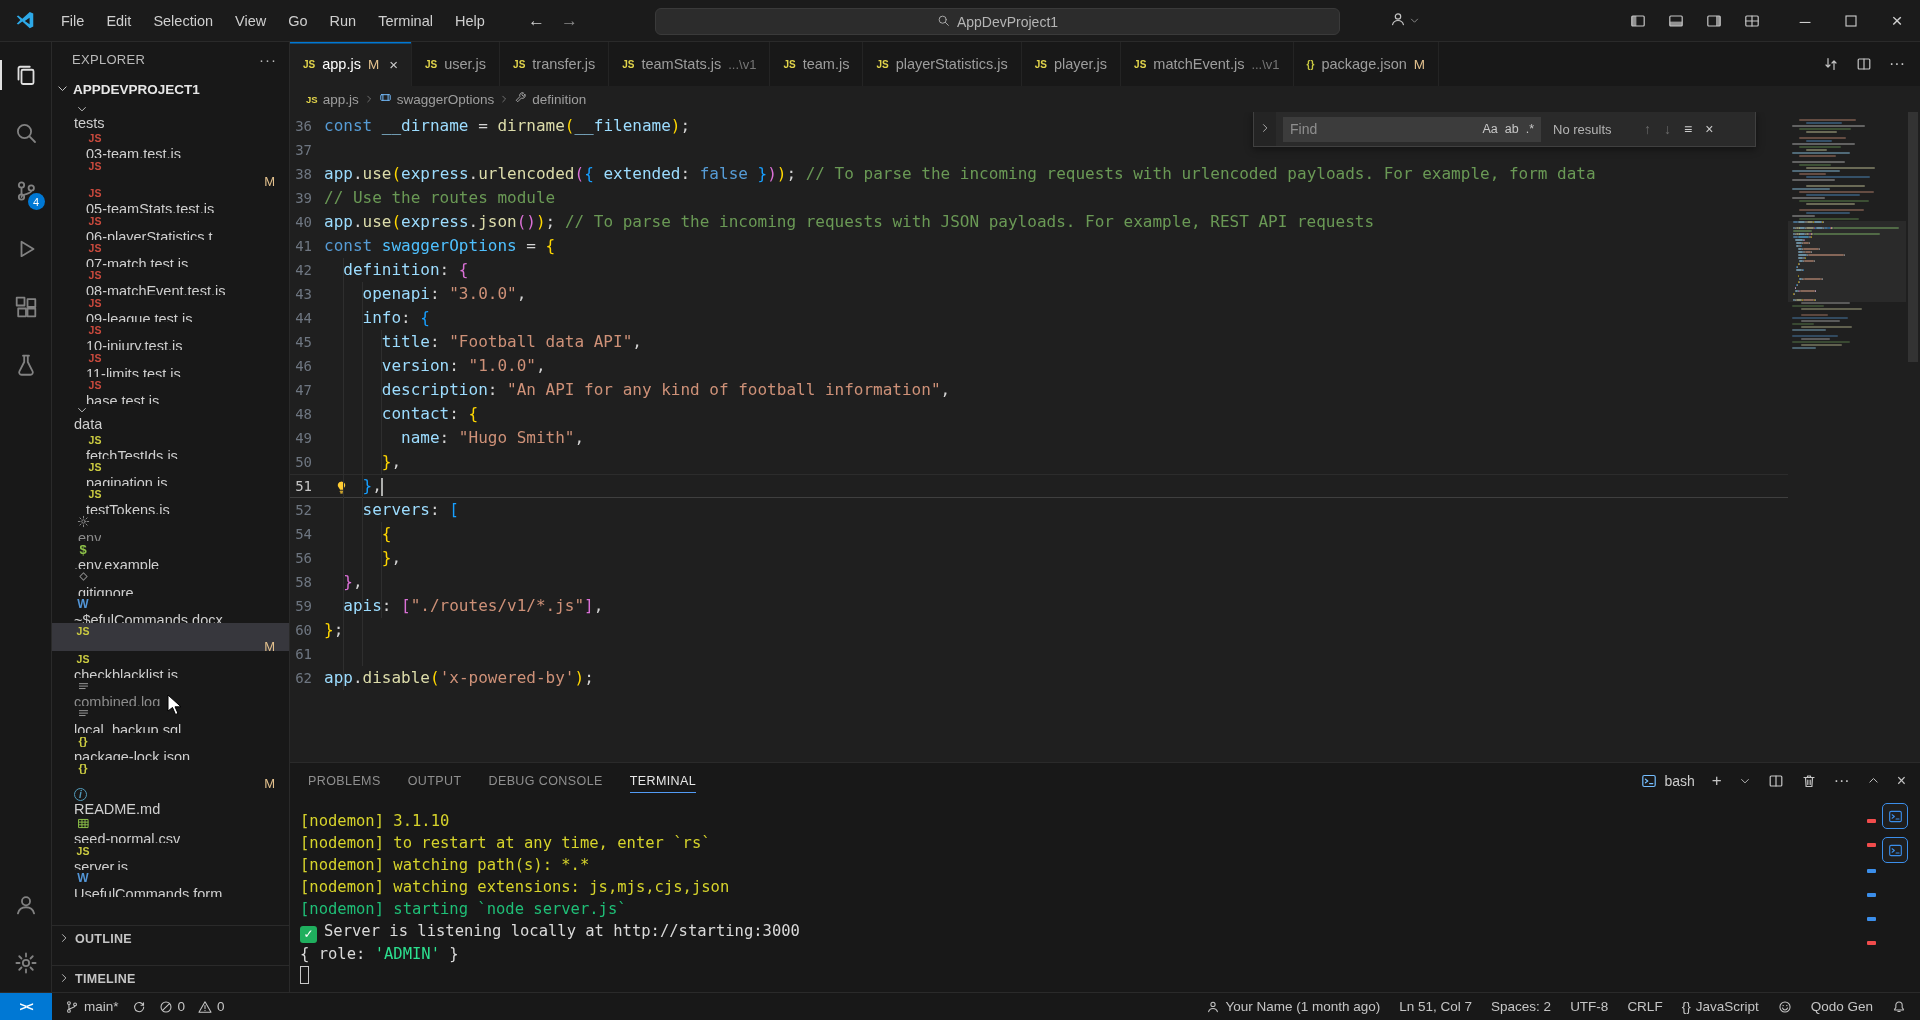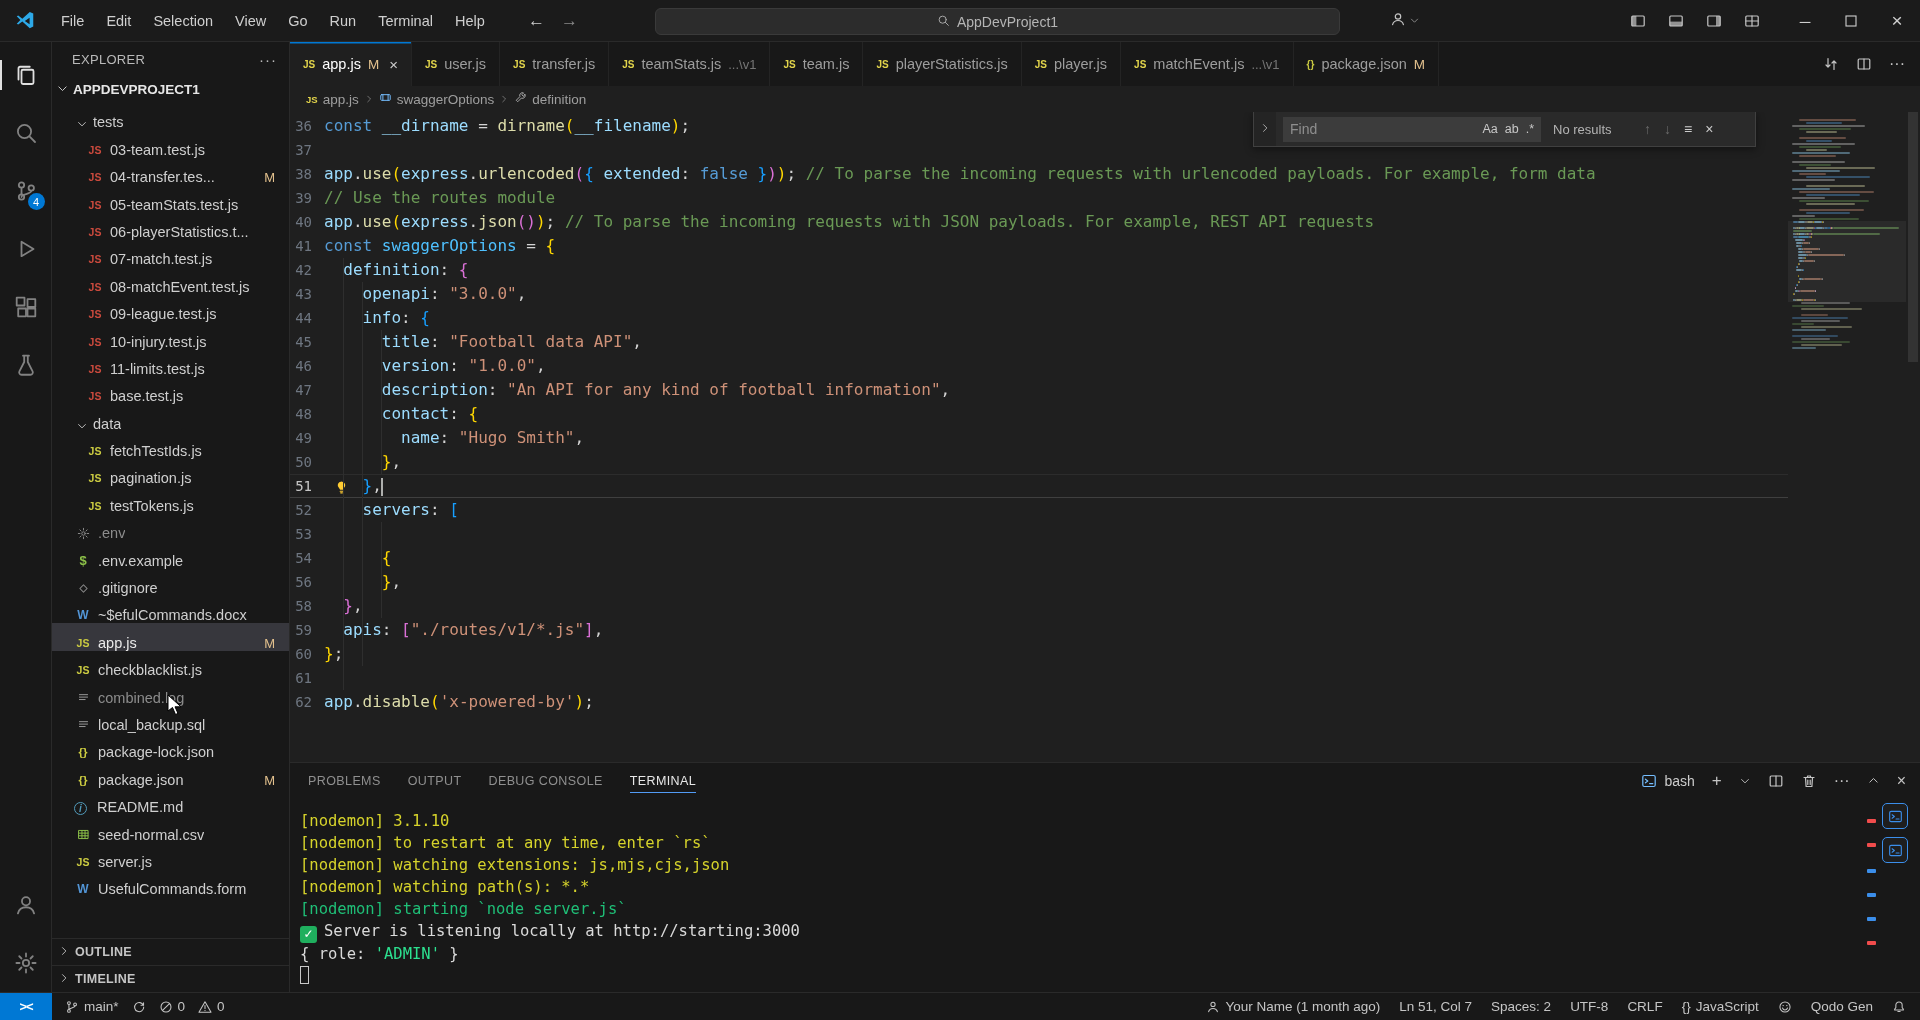--- a/index.html
+++ b/index.html
@@ -38,21 +38,21 @@
     background:#0078d4; color:#fff; font-size:11px; display:flex; align-items:center; justify-content:center; }
   .ab-spacer { flex:1; }
 
   .sidebar { width:238px; flex:none; background:#181818; border-right:1px solid #2a2a2a; position:relative;
     font-size:14.5px; }
   .sb-header { height:34px; display:flex; align-items:center; padding:0 12px 0 20px; color:#bababa;
     font-size:13px; letter-spacing:.3px; }
   .sb-kebab { margin-left:auto; color:#bababa; font-size:15px; letter-spacing:1px; }
   .proj-row { height:27px; display:flex; align-items:center; gap:4px; padding-left:4px; color:#e6e6e6;
     font-weight:bold; font-size:13.5px; }
-  .row { height:27.4px; display:flex; align-items:flex-end; color:#cfcfcf; padding-right:4px; position:relative; }
+  .row { height:27.4px; display:flex; align-items:flex-start; color:#cfcfcf; padding-right:4px; position:relative;flex-direction:column; }
   .row.sel { background:#37373d; color:#eaeaea; }
   .row.dim .lbl { color:#8c8c8c; }
   .row .lbl { white-space:nowrap; overflow:hidden; }
   .row .mbadge { margin-left:auto; margin-right:10px; color:#e2c08d; font-size:13px; }
   .fi { width:18px; height:16px; flex:none; margin-right:6px; display:flex; align-items:center;
     justify-content:center; font-weight:bold; }
   .fchev { width:16px; flex:none; margin-right:3px; display:flex; align-items:center; justify-content:center; color:#cccccc; }
   .sb-section { position:absolute; left:0; right:0; height:27px; border-top:1px solid #2a2a2a; display:flex;
     align-items:center; gap:5px; padding-left:6px; font-size:12.5px; font-weight:bold; color:#c5c5c5; letter-spacing:.3px; }
 
@@ -470,21 +470,21 @@
           </div>
           <div class="row" style="padding-left: 22px;">
             <span class="fi" style="color: rgb(203, 203, 65); font-size: 10.5px;">JS</span>
             <span class="lbl">server.js</span>
           </div>
           <div class="row" style="padding-left: 22px;">
             <span class="fi" style="color: rgb(82, 149, 214); font-size: 12px;">W</span>
             <span class="lbl">UsefulCommands.form</span>
           </div>
         </div>
-      <div class="sb-section" style="bottom:27px">
+      <div class="sb-section" style="bottom:40px">
         <span class="secchev"><span style="color: rgb(197, 197, 197); display: inline-flex;">
               <svg class="ic" width="12" height="12" viewBox="0 0 16 16" fill="none" stroke="currentColor" stroke-width="1.2" stroke-linecap="round" stroke-linejoin="round">
                 <path d="M6 3.5 10.5 8 6 12.5"></path>
               </svg>
             </span></span>
         <span>OUTLINE</span>
       </div>
       <div class="sb-section" style="bottom:0">
         <span class="secchev"><span style="color: rgb(197, 197, 197); display: inline-flex;">
               <svg class="ic" width="12" height="12" viewBox="0 0 16 16" fill="none" stroke="currentColor" stroke-width="1.2" stroke-linecap="round" stroke-linejoin="round">
@@ -668,25 +668,20 @@
                     <path d="M8 1.6a4.1 4.1 0 0 1 2.5 7.3c-.5.4-.9 1-.9 1.6H6.4c0-.6-.4-1.2-.9-1.6A4.1 4.1 0 0 1 8 1.6z" fill="#ffcc33" stroke="none"></path>
                     <path d="M6.6 12h2.8M7.1 13.7h1.8" stroke="#ffcc33"></path>
                   </svg>
                 </span></span>
               <span class="cursorbar"></span>
             </div>
             <div class="line">
               <span class="ln">52</span>
               <span class="mk"></span>
               <span class="lc"><span class="s-pun">    </span><span class="s-var">servers</span><span class="s-pun">: </span><span class="s-b3">[</span></span>
-            </div>
-            <div class="line">
-              <span class="ln">53</span>
-              <span class="mk"></span>
-              <span class="lc"></span>
             </div>
             <div class="line">
               <span class="ln">54</span>
               <span class="mk"></span>
               <span class="lc"><span class="s-pun">      </span><span class="s-b1">{</span></span>
             </div>
             <div class="line">
               <span class="ln">56</span>
               <span class="mk"></span>
               <span class="lc"><span class="s-pun">      </span><span class="s-b1">}</span><span class="s-pun">,</span></span>
@@ -940,22 +935,22 @@
                 <svg class="ic" width="13" height="13" viewBox="0 0 16 16" fill="none" stroke="currentColor" stroke-width="1.2" stroke-linecap="round" stroke-linejoin="round">
                   <path d="M3.5 10 8 5.5 12.5 10"></path>
                 </svg>
               </span>
               <span style="font-size: 16px;">×</span>
             </div>
         </div>
         <div class="term" id="terminal">
             <div class="tl"><span class="t-ty">[nodemon] 3.1.10</span></div>
             <div class="tl"><span class="t-ty">[nodemon] to restart at any time, enter `rs`</span></div>
+            <div class="tl"><span class="t-ty">[nodemon] watching path(s): *.*</span></div>
             <div class="tl"><span class="t-ty">[nodemon] watching extensions: js,mjs,cjs,json</span></div>
-            <div class="tl"><span class="t-ty">[nodemon] watching path(s): *.*</span></div>
             <div class="tl"><span class="t-tg">[nodemon] starting `node server.js`</span></div>
             <div class="tl"><span class="chk">✓</span><span class="t-tw">Server is listening locally at http://starting:3000</span></div>
             <div class="tl"><span class="t-tw">{ role: </span><span class="t-tg2">'ADMIN'</span><span class="t-tw"> }</span></div>
             <div class="tl"><span class="caret"></span></div>
           </div>
         <div id="tmarks">
             <div class="tmark" style="right: 44px; top: 56px; background: rgb(241, 76, 76);"></div>
             <div class="tmark" style="right: 44px; top: 80px; background: rgb(241, 76, 76);"></div>
             <div class="tmark" style="right: 44px; top: 106px; background: rgb(59, 142, 234);"></div>
             <div class="tmark" style="right: 44px; top: 130px; background: rgb(59, 142, 234);"></div>

